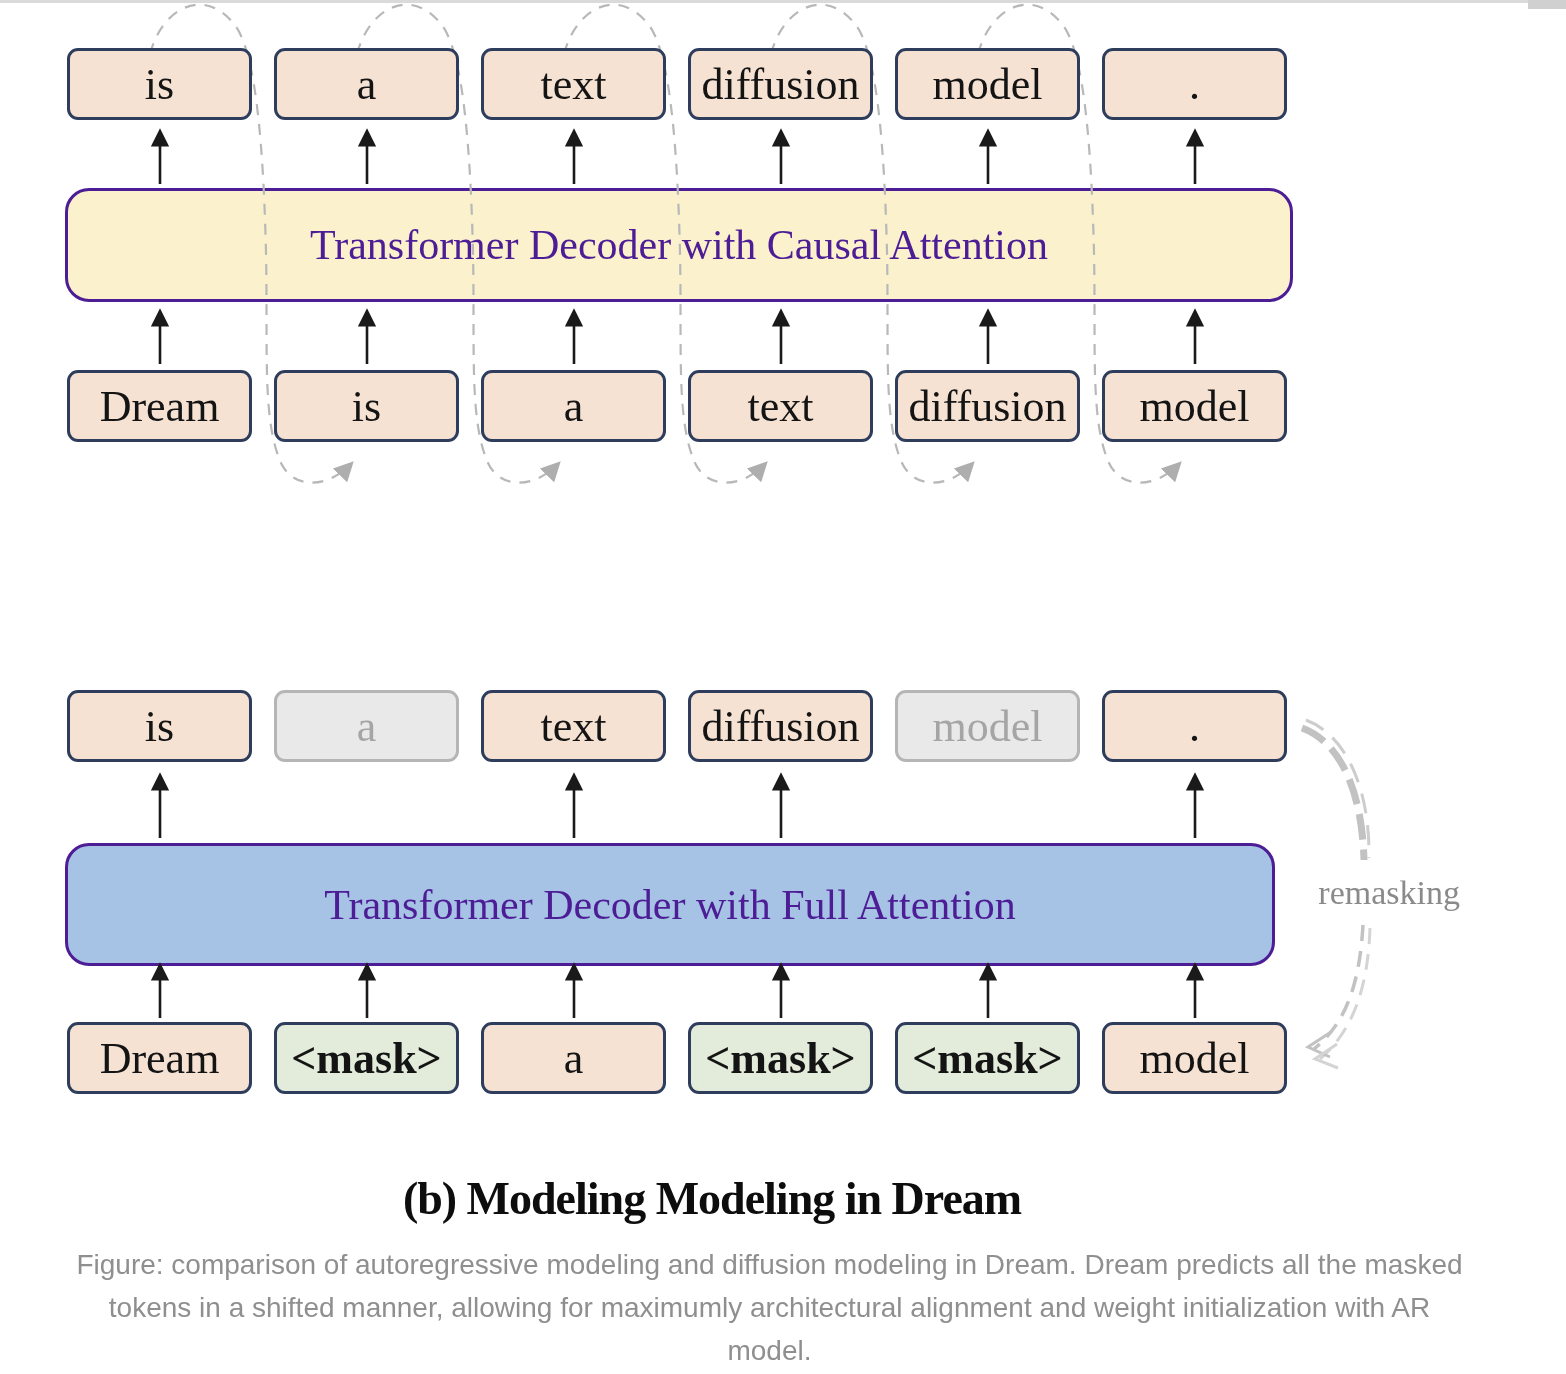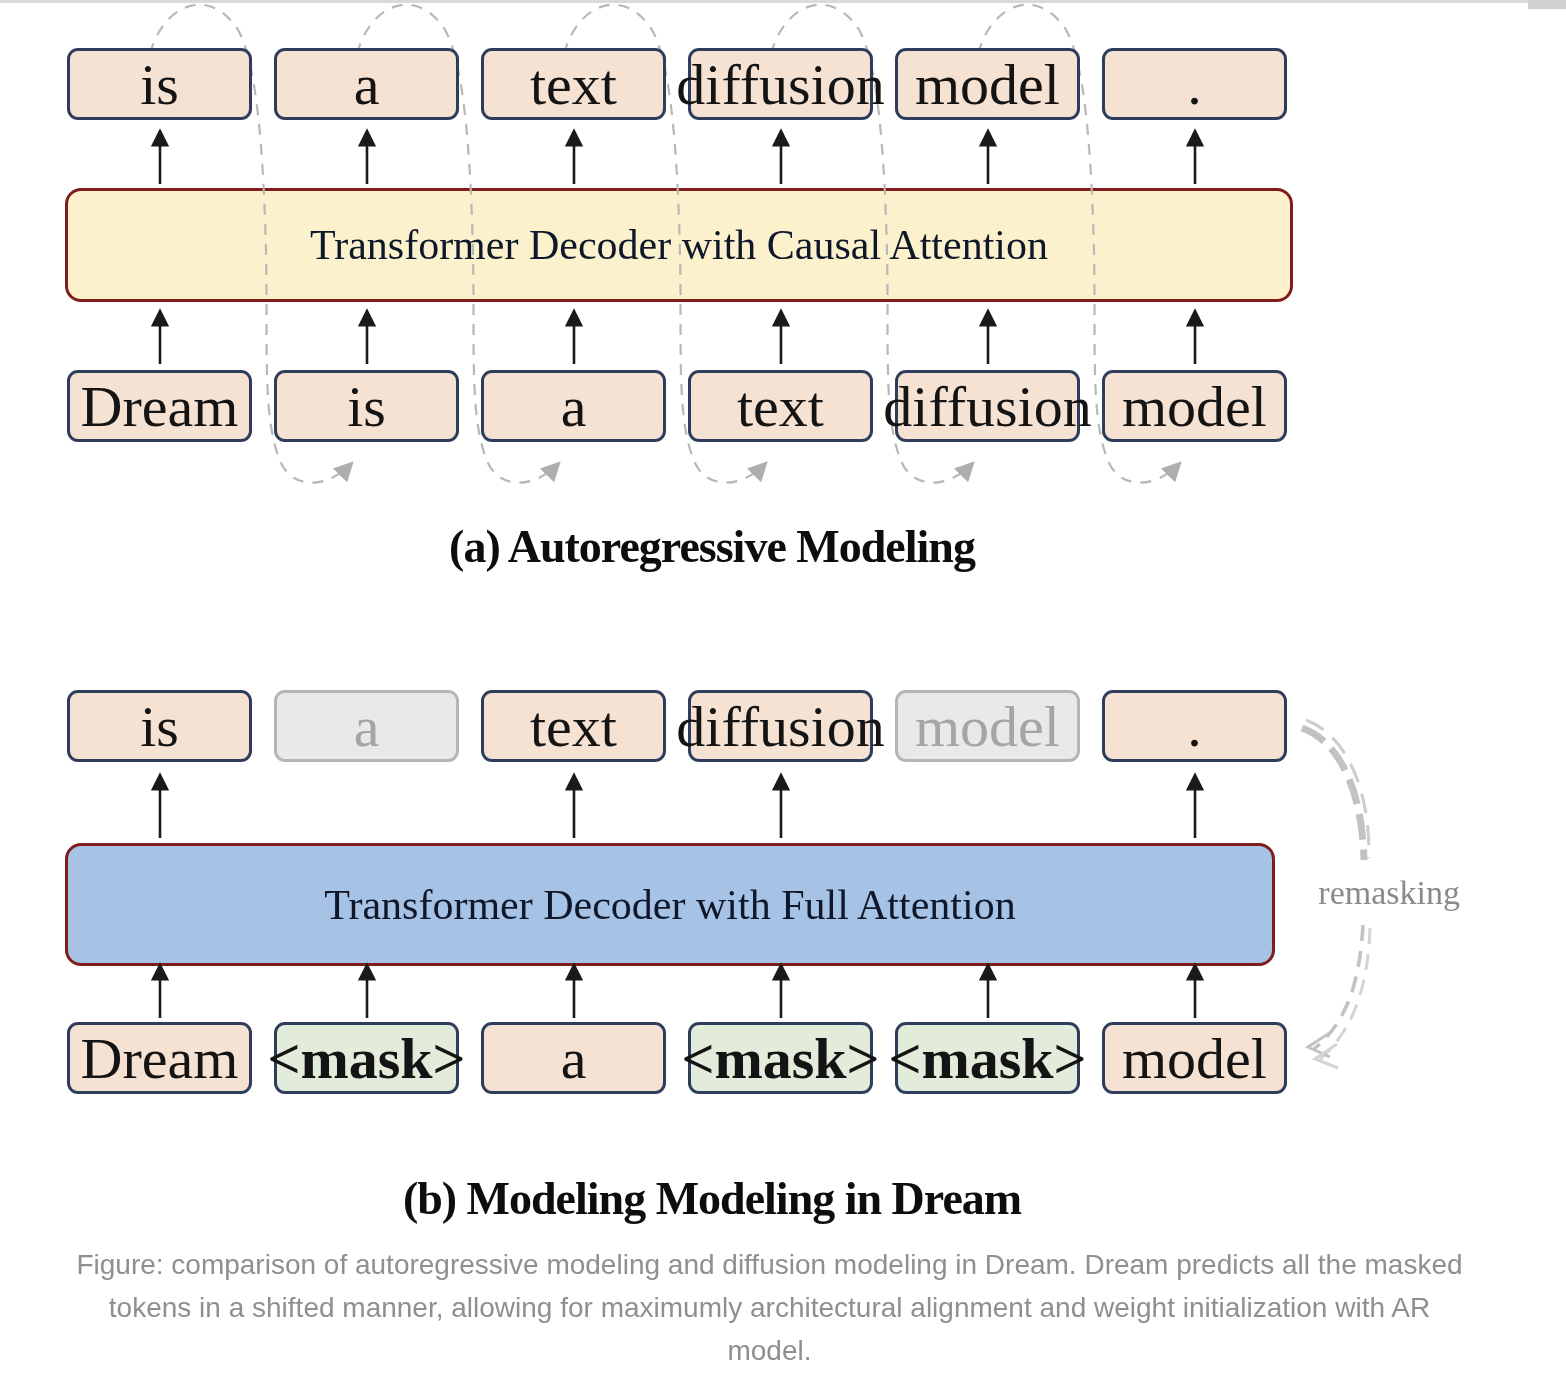--- a/index.html
+++ b/index.html
@@ -1,32 +1,32 @@
 <!DOCTYPE html>
 <html><head>
 <meta charset="utf-8">
 <style>
   html,body{margin:0;padding:0;background:#ffffff;}
   #stage{position:relative;width:1566px;height:1374px;background:#ffffff;overflow:hidden;
          font-family:"Liberation Serif", serif;}
   .browser-strip{position:absolute;left:0;top:0;width:1566px;height:3px;background:#dadada;}
   .scrollbar-stub{position:absolute;left:1528px;top:0;width:38px;height:9px;background:#d0d0d0;}
 
-  .decoder{position:absolute;z-index:1;border:3px solid #7f1d1d;border-radius:16px;
+  .decoder{position:absolute;z-index:1;border:3px solid #4c1d95;border-radius:24px;
            display:flex;align-items:center;justify-content:center;
-           font-size:42px;color:#0f172a;box-sizing:border-box;}
+           font-size:42px;color:#4c1d95;box-sizing:border-box;}
   .decoder.yellow{background:#fbf2cd;}
   .decoder.blue{background:#a6c2e5;}
 
   svg.overlay{position:absolute;left:0;top:0;z-index:2;pointer-events:none;}
 
   .tok{position:absolute;z-index:3;width:185px;height:72px;box-sizing:border-box;
        border:3px solid #2e3d5c;border-radius:11px;background:#f6e2d3;
        display:flex;align-items:center;justify-content:center;
-       font-size:58px;color:#141414;}
+       font-size:44px;color:#141414;}
   .tok.mask{background:#e3ecdb;font-weight:bold;}
   .tok.ghost{background:#e9e9e9;border-color:#b5b5b5;color:#a5a5a5;}
 
   .panel-caption{position:absolute;left:0;width:1424px;text-align:center;z-index:3;
                  font-weight:bold;font-size:46px;letter-spacing:-1px;color:#0d0d0d;}
   .remask-label{position:absolute;left:1300px;top:874px;width:160px;z-index:3;
                 font-size:34px;color:#8a8a8a;text-align:right;}
   .fig-caption{position:absolute;left:12px;top:1243px;width:1515px;z-index:3;
                font-family:"Liberation Sans", sans-serif;font-size:28px;line-height:43px;
                color:#8f8f8f;text-align:center;}
@@ -108,21 +108,20 @@
   <div class="tok" style="left:895px;top:48px">model</div>
   <div class="tok" style="left:1102px;top:48px">.</div>
 
   <div class="tok" style="left:67px;top:370px">Dream</div>
   <div class="tok" style="left:274px;top:370px">is</div>
   <div class="tok" style="left:481px;top:370px">a</div>
   <div class="tok" style="left:688px;top:370px">text</div>
   <div class="tok" style="left:895px;top:370px">diffusion</div>
   <div class="tok" style="left:1102px;top:370px">model</div>
 
-  <div class="panel-caption" style="top:520px">(a) Autoregressive Modeling</div>
 
   <div class="tok" style="left:67px;top:690px">is</div>
   <div class="tok ghost" style="left:274px;top:690px">a</div>
   <div class="tok" style="left:481px;top:690px">text</div>
   <div class="tok" style="left:688px;top:690px">diffusion</div>
   <div class="tok ghost" style="left:895px;top:690px">model</div>
   <div class="tok" style="left:1102px;top:690px">.</div>
 
   <div class="tok" style="left:67px;top:1022px">Dream</div>
   <div class="tok mask" style="left:274px;top:1022px">&lt;mask&gt;</div>

